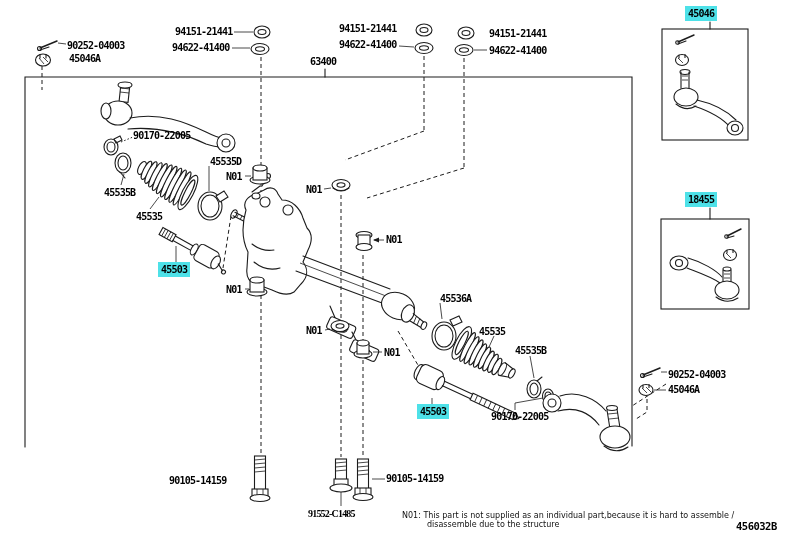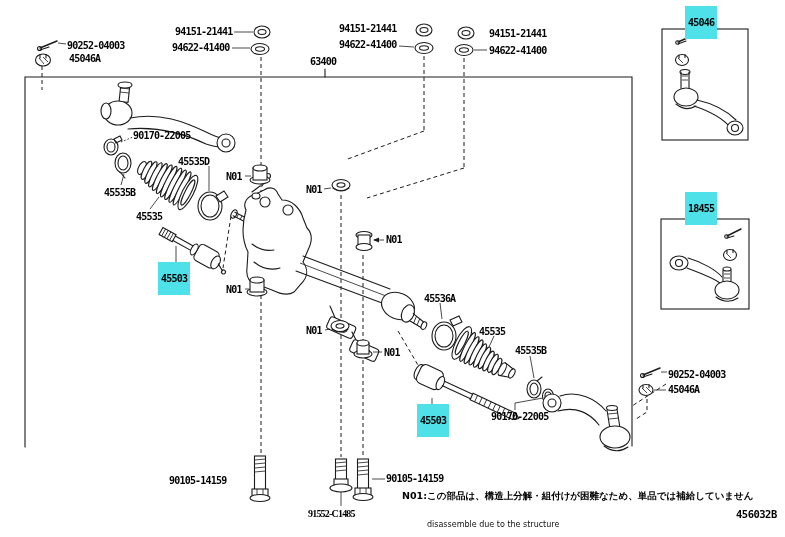--- a/index.html
+++ b/index.html
@@ -6,21 +6,21 @@
   #stage{position:relative;width:785px;height:537px;background:#fff;overflow:hidden;
          font-family:"DejaVu Sans",sans-serif;}
   #art{position:absolute;left:0;top:0;}
   .s{stroke:#1c1c1c;fill:none;stroke-width:1.1;stroke-linecap:round;}
   .f{stroke:#1c1c1c;fill:#fff;stroke-width:1.1;}
   .d{stroke:#1c1c1c;fill:none;stroke-width:1;stroke-dasharray:4 3;}
   .dot{stroke:#1c1c1c;fill:none;stroke-width:1;stroke-dasharray:1.5 2;}
   .thin{stroke:#1c1c1c;fill:none;stroke-width:0.8;}
   .part-label{position:absolute;font:bold 10px "DejaVu Sans Mono",monospace;
               letter-spacing:-0.8px;line-height:11px;color:#000;white-space:nowrap;}
-  .part-label.hl{background:var(--hl,#4EE1E8);padding:11px 3px;margin-left:-3px;margin-top:-2px;}
+  .part-label.hl{background:var(--hl,#4EE1E8);padding:2px 3px;margin-left:-3px;margin-top:-2px;}
   .note-jp{position:absolute;font:bold 9.5px "DejaVu Sans",sans-serif;color:#000;white-space:nowrap;}
   .note-en{position:absolute;font:8px "DejaVu Sans",sans-serif;color:#111;white-space:nowrap;}
   .fig-code{position:absolutesolid;position:absolute;font:bold 10.5px "DejaVu Sans Mono",monospace;
             letter-spacing:-0.5px;color:#000;}
 </style>
 </head>
 <body>
 
 <div id="stage">
 
@@ -418,38 +418,38 @@
       <div class="part-label" style="left: 175px; top: 26px;">94151-21441</div>
       <div class="part-label" style="left: 172px; top: 42px;">94622-41400</div>
       <div class="part-label" style="left: 339px; top: 23px;">94151-21441</div>
       <div class="part-label" style="left: 339px; top: 39px;">94622-41400</div>
       <div class="part-label" style="left: 489px; top: 28px;">94151-21441</div>
       <div class="part-label" style="left: 489px; top: 45px;">94622-41400</div>
       <div class="part-label" style="left: 310px; top: 56px;">63400</div>
       <div class="part-label hl" style="left: 688px; top: 8px;">45046</div>
       <div class="part-label hl" style="left: 688px; top: 194px;">18455</div>
       <div class="part-label" style="left: 133px; top: 130px;">90170-22005</div>
-      <div class="part-label" style="left: 178px; top: 156px; text-align: center;">45535D</div>
+      <div class="part-label" style="left: 210px; top: 156px; text-align: center;">45535D</div>
       <div class="part-label" style="left: 104px; top: 187px;">45535B</div>
       <div class="part-label" style="left: 136px; top: 211px;">45535</div>
       <div class="part-label hl" style="left: 161px; top: 264px;">45503</div>
       <div class="part-label" style="left: 226px; top: 171px;">N01</div>
       <div class="part-label" style="left: 306px; top: 184px;">N01</div>
       <div class="part-label" style="left: 226px; top: 284px;">N01</div>
       <div class="part-label" style="left: 386px; top: 234px;">N01</div>
       <div class="part-label" style="left: 306px; top: 325px;">N01</div>
       <div class="part-label" style="left: 384px; top: 347px;">N01</div>
-      <div class="part-label" style="left: 424px; top: 293px;">45536A</div>
+      <div class="part-label" style="left: 440px; top: 293px;">45536A</div>
       <div class="part-label" style="left: 479px; top: 326px;">45535</div>
       <div class="part-label" style="left: 515px; top: 345px;">45535B</div>
       <div class="part-label hl" style="left: 420px; top: 406px;">45503</div>
       <div class="part-label" style="left: 491px; top: 411px;">90170-22005</div>
       <div class="part-label" style="left: 668px; top: 369px;">90252-04003</div>
       <div class="part-label" style="left: 668px; top: 384px;">45046A</div>
       <div class="part-label" style="left: 169px; top: 475px;">90105-14159</div>
       <div class="part-label" style="left: 308px; top: 508px; font-family: Liberation Serif, serif;">91552-C1485</div>
       <div class="part-label" style="left: 386px; top: 473px;">90105-14159</div>
     </div>
 
-  <div class="note-jp" style="left:402px;top:490px">N01:この部品は、構造上分解・組付けが困難なため、単品では補給していません</div>
+  <div class="note-en" style="left:402px;top:511px">N01: This part is not supplied as an individual part,because it is hard to assemble /</div>
   <div class="note-en" style="left:427px;top:520px">disassemble due to the structure</div>
-  <div class="fig-code" style="left:736px;top:508px">456032B</div>
+  <div class="fig-code" style="left:736px;top:520px">456032B</div>
 </div>
 
 </body></html>

